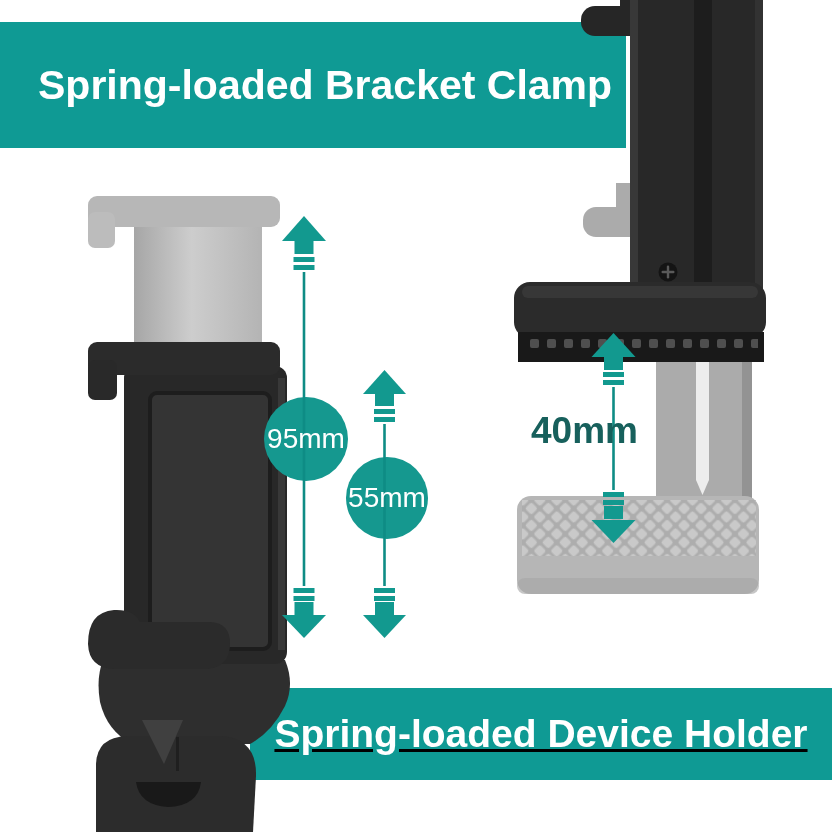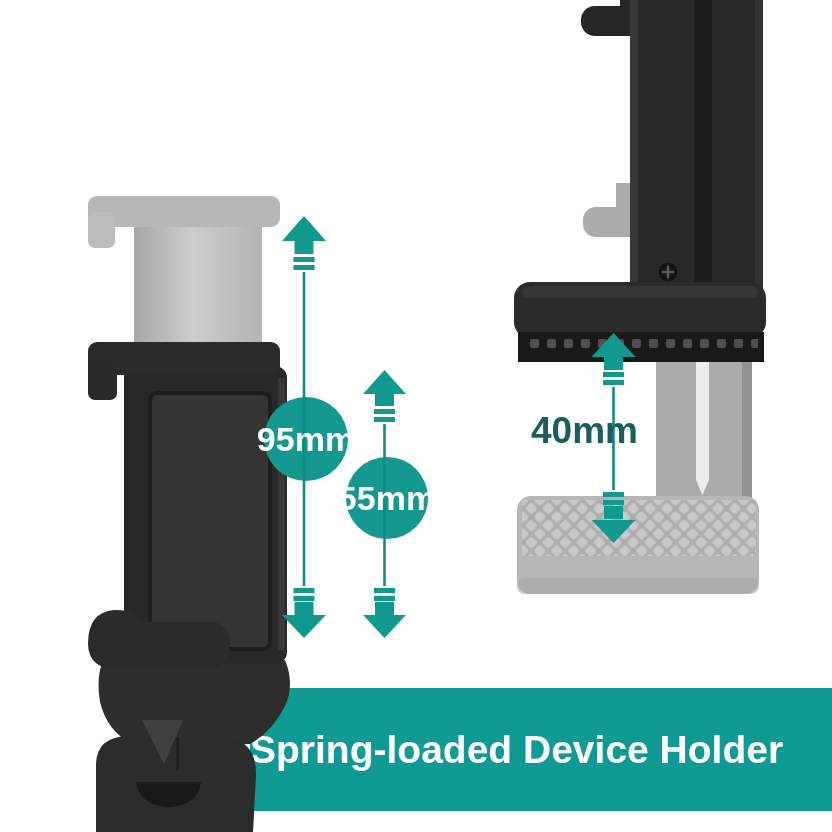--- a/index.html
+++ b/index.html
@@ -5,56 +5,59 @@
   html,body{margin:0;padding:0;background:#e8e8e8;}
   .canvas{
     position:relative;width:832px;height:832px;margin:0 auto;
     background:var(--canvas-bg,#fff);overflow:hidden;
     font-family:"Liberation Sans", sans-serif;
   }
   .layer{position:absolute;left:0;top:0;width:832px;height:832px;}
   
   .banner{position:absolute;background:var(--banner-teal);z-index:1;display:flex;align-items:center;}
   .banner-top{left:0;top:22px;width:626px;height:126px;padding-left:38px;box-sizing:border-box;}
-  .banner-bottom{left:250px;top:688px;width:582px;height:123px;justify-content:flex-start;}
+  .banner-bottom{left:250px;top:688px;width:582px;height:92px;justify-content:center;text-decoration:underline;}
   .banner-label{
     color:var(--banner-text,#fff);font-weight:bold;font-size:41px;letter-spacing:0;
     white-space:nowrap;
   }
   .banner-bottom .banner-label{font-size:39px;}
   
   .products{z-index:2;}
   .badges{z-index:3;}
   .annos{z-index:4;}
   .toptext{z-index:5;}
   
   .badge{position:absolute;border-radius:50%;background:var(--badge-teal);}
   .badge-95{left:264px;top:397px;width:84px;height:84px;}
   .badge-55{left:346px;top:457px;width:82px;height:82px;}
   .badge-label{
     position:absolute;display:flex;align-items:center;justify-content:center;
-    color:var(--badge-text,#fff);font-weight:bold;font-size:34px;
+    color:var(--badge-text,#fff);font-weight:normal;font-size:28px;
   }
   .badge-label-95{left:264px;top:397px;width:84px;height:84px;}
   .badge-label-55{left:346px;top:457px;width:82px;height:82px;}
   .label-40{
     position:absolute;left:531px;top:412px;width:120px;text-align:left;
     color:var(--label-teal);font-weight:bold;font-size:37px;line-height:1;
   }
   
   .arrow{fill:var(--arrow-teal);}
   .mline{stroke:var(--line-teal);stroke-width:2.6px;fill:none;}
   .pdark{fill:var(--product-dark);}
   .pghost{fill:var(--ghost-gray);}
 </style>
 </head>
 <body>
 
 <div class="canvas">
 
+  <div class="banner banner-top">
+    <span class="banner-label">Spring-loaded Bracket Clamp</span>
+  </div>
 
   <div class="banner banner-bottom">
     <span class="banner-label">Spring-loaded Device Holder</span>
   </div>
 
   <svg class="layer products" viewBox="0 0 832 832">
     <defs>
       <linearGradient id="gslab" x1="0" y1="0" x2="1" y2="0">
         <stop offset="0" stop-color="#a6a6a6"></stop>
         <stop offset="0.45" stop-color="#cdcdcd"></stop>

